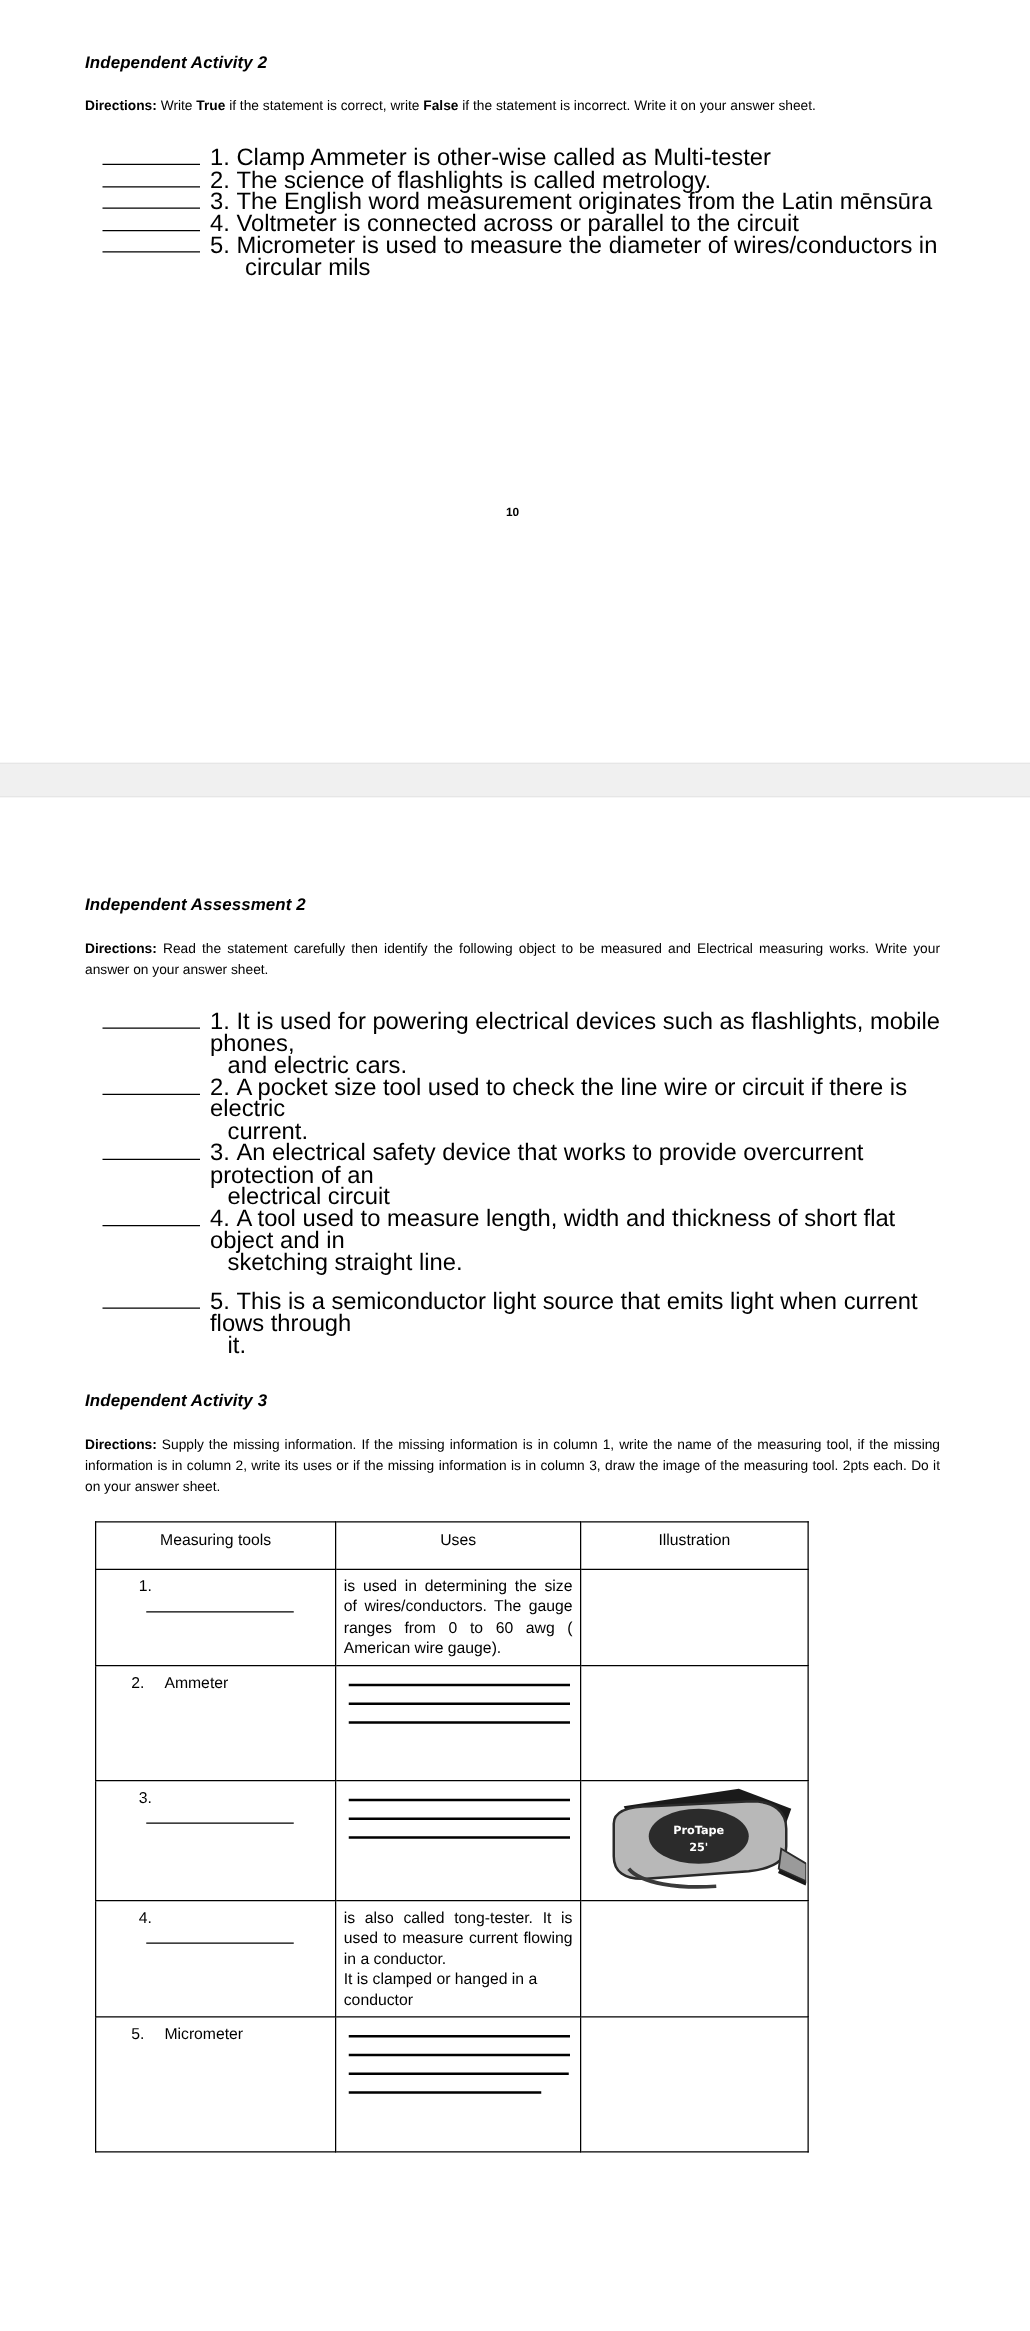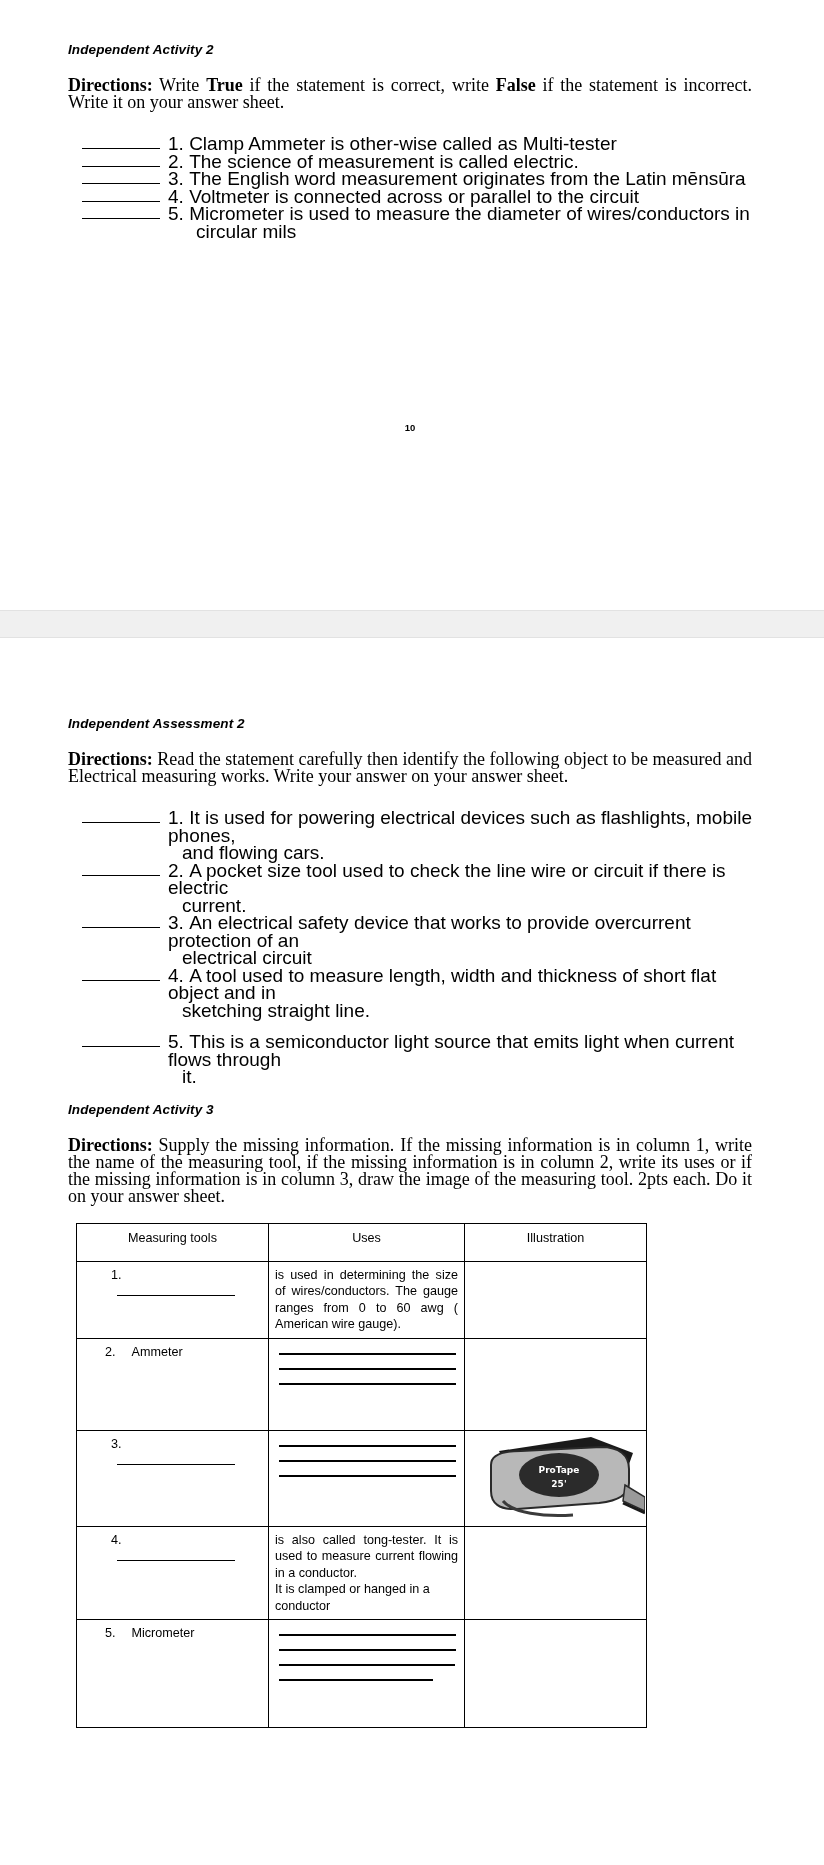--- a/index.html
+++ b/index.html
@@ -38,25 +38,24 @@
   .page2 { height: 1227px; padding-top: 78px; }
 
   h2.section-title {
     font-size: 13.5px;
     font-weight: bold;
     font-style: italic;
     margin: 0 0 20px 0;
     letter-spacing: 0.1px;
   }
   p.directions {
-    font-size: 18px;
+    font-size: 11px;
     line-height: 17px;
     margin: 0 0 24px 0;
     text-align: justify;
-    font-family: Liberation Serif, serif;
   }
   p.directions .lead { font-weight: bold; }
   p.directions b { font-weight: bold; }
 
   ol.qlist {
     list-style: none;
     margin: 0;
     padding: 0;
   }
   ol.qlist li {
@@ -166,21 +165,21 @@
 
       <p class="directions">
         <span class="lead">Directions:</span><span> Write </span><b>True</b><span> if the statement is correct, write </span><b>False</b><span> if the statement is incorrect. Write it on your answer sheet.</span>
       </p>
 
       <ol class="qlist act2">
         <li>
           <span class="blank"></span><span class="num">1.</span>&nbsp;<span class="txt">Clamp Ammeter is other-wise called as Multi-tester</span>
         </li>
         <li>
-          <span class="blank"></span><span class="num">2.</span>&nbsp;<span class="txt">The science of measurement is called electric.</span>
+          <span class="blank"></span><span class="num">2.</span>&nbsp;<span class="txt">The science of flashlights is called metrology.</span>
         </li>
         <li>
           <span class="blank"></span><span class="num">3.</span>&nbsp;<span class="txt">The English word measurement originates from the Latin mēnsūra</span>
         </li>
         <li>
           <span class="blank"></span><span class="num">4.</span>&nbsp;<span class="txt">Voltmeter is connected across or parallel to the circuit</span>
         </li>
         <li>
           <span class="blank"></span><span class="num">5.</span>&nbsp;<span class="txt">Micrometer is used to measure the diameter of wires/conductors in</span><span class="wrap2">circular mils</span>
         </li>
@@ -196,37 +195,37 @@
     <div class="page-inner">
 
       <h2 class="section-title">Independent Assessment 2</h2>
 
       <p class="directions">
         <span class="lead">Directions:</span><span> Read the statement carefully then identify the following object to be measured and Electrical measuring works. Write your answer on your answer sheet.</span>
       </p>
 
       <ol class="qlist assess">
         <li>
-          <span class="blank"></span><span class="num">1.</span>&nbsp;<span class="txt">It is used for powering electrical devices such as flashlights, mobile phones,</span><span class="wrap2">and flowing cars.</span>
+          <span class="blank"></span><span class="num">1.</span>&nbsp;<span class="txt">It is used for powering electrical devices such as flashlights, mobile phones,</span><span class="wrap2">and electric cars.</span>
         </li>
         <li>
           <span class="blank"></span><span class="num">2.</span>&nbsp;<span class="txt">A pocket size tool used to check the line wire or circuit if there is electric</span><span class="wrap2">current.</span>
         </li>
         <li>
           <span class="blank"></span><span class="num">3.</span>&nbsp;<span class="txt">An electrical safety device that works to provide overcurrent protection of an</span><span class="wrap2">electrical circuit</span>
         </li>
         <li>
           <span class="blank"></span><span class="num">4.</span>&nbsp;<span class="txt">A tool used to measure length, width and thickness of short flat object and in</span><span class="wrap2">sketching straight line.</span>
         </li>
         <li class="spaced">
           <span class="blank"></span><span class="num">5.</span>&nbsp;<span class="txt">This is a semiconductor light source that emits light when current flows through</span><span class="wrap2">it.</span>
         </li>
       </ol>
 
-      <h2 class="section-title" style="margin-top:16px;">Independent Activity 3</h2>
+      <h2 class="section-title" style="margin-top:27px;">Independent Activity 3</h2>
 
       <p class="directions" style="margin-bottom:6px;">
         <span class="lead">Directions:</span><span> Supply the missing information. If the missing information is in column 1, write the name of the measuring tool, if the missing information is in column 2, write its uses or if the missing information is in column 3, draw the image of the measuring tool. 2pts each. Do it on your answer sheet.</span>
       </p>
 
       <table class="tools">
         <colgroup>
           <col class="col-tool">
             <col class="col-uses">
             <col class="col-illus">

